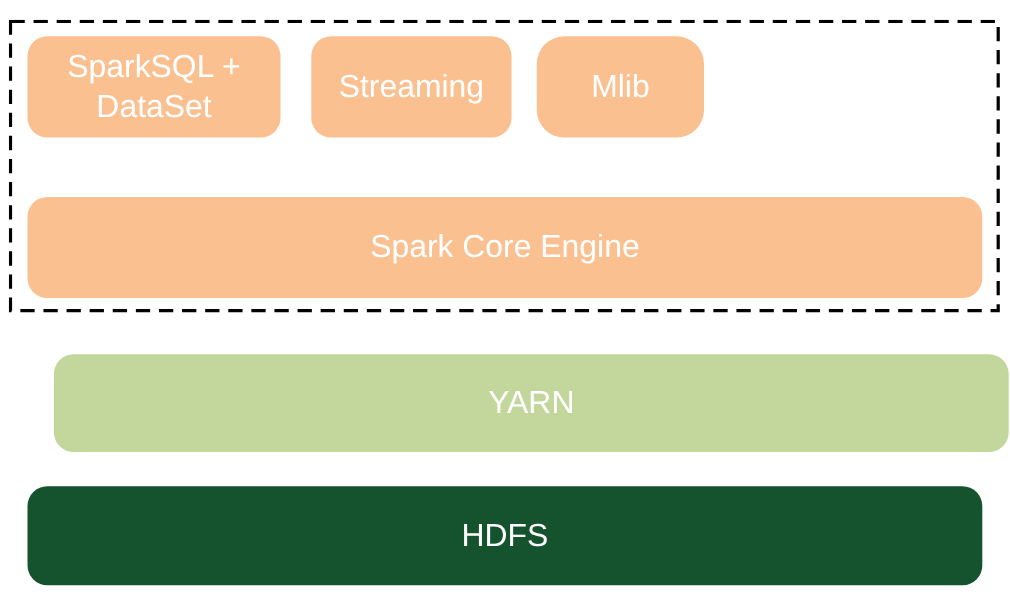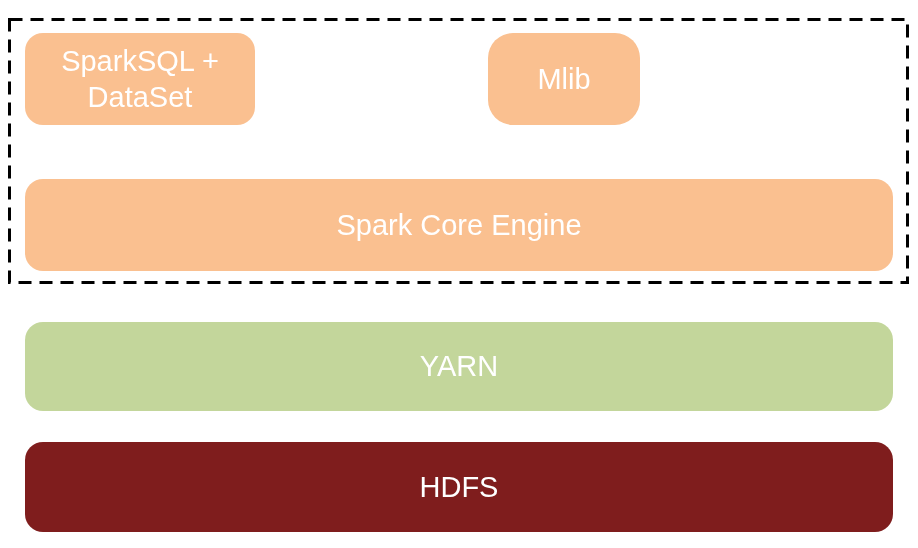--- a/index.html
+++ b/index.html
@@ -29,22 +29,22 @@
     align-items: center;
     justify-content: center;
     text-align: center;
     color: #ffffff;
     font-size: 29px;
     line-height: 1.25;
     padding: 0 10px;
     box-sizing: border-box;
   }
   .spark-fill { background: #FAC090; }
-  .yarn-fill  { background: #C3D69B; }
-  .hdfs-fill  { background: #7f1d1d; }
+  .yarn-fill  { background: #C3D69B; margin-left: 24px; }
+  .hdfs-fill  { background: #14532d; }
 
   #box-sparksql  { left: 25px;  top: 33px;  width: 230px; height: 92px; }
   #box-streaming { left: 283px; top: 33px;  width: 182px; height: 92px; }
   #box-mlib      { left: 488px; top: 33px;  width: 152px; height: 92px; border-radius: 25px; }
   #box-graphx    { left: 662px; top: 33px;  width: 231px; height: 92px; }
   #box-core      { left: 25px;  top: 179px; width: 868px; height: 92px; }
   #box-yarn      { left: 25px;  top: 322px; width: 868px; height: 89px; }
   #box-hdfs      { left: 25px;  top: 442px; width: 868px; height: 90px; }
 </style>
 </head>
@@ -53,20 +53,23 @@
 <div class="canvas">
 
   <svg class="group-outline" width="901" height="266" viewBox="0 0 901 266" aria-hidden="true">
     <rect x="1.5" y="1.5" width="898" height="263" fill="none" stroke="#000000" stroke-width="3" stroke-dasharray="13 8"></rect>
   </svg>
 
   <div class="box spark-fill" id="box-sparksql">
     <span>SparkSQL + DataSet</span>
   </div>
 
+  <div class="box spark-fill" id="box-streaming">
+    <span>Streaming</span>
+  </div>
 
   <div class="box spark-fill" id="box-mlib">
     <span>Mlib</span>
   </div>
 
 
   <div class="box spark-fill" id="box-core">
     <span>Spark Core Engine</span>
   </div>
 

